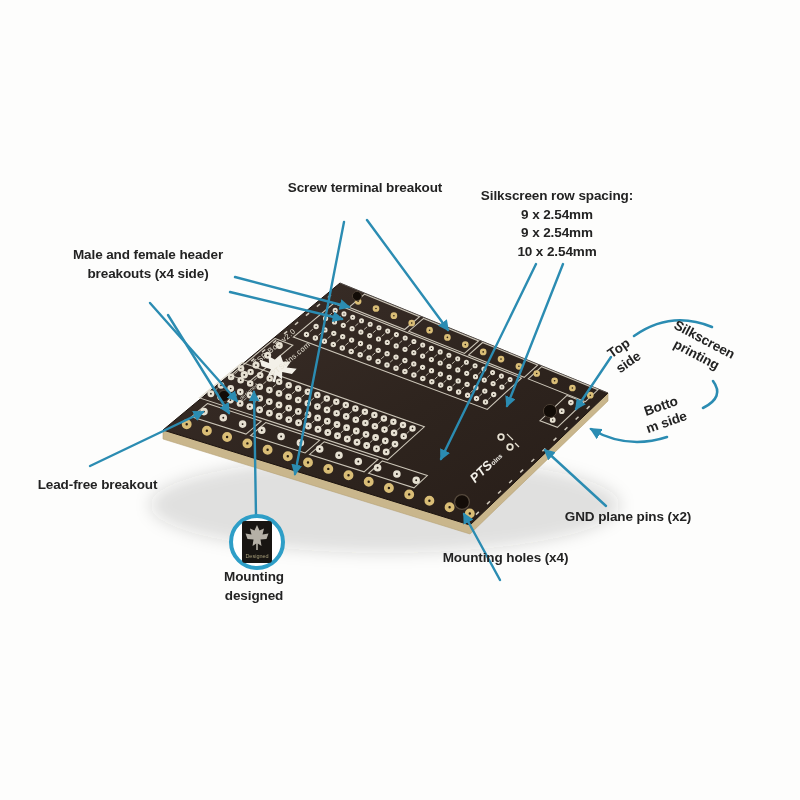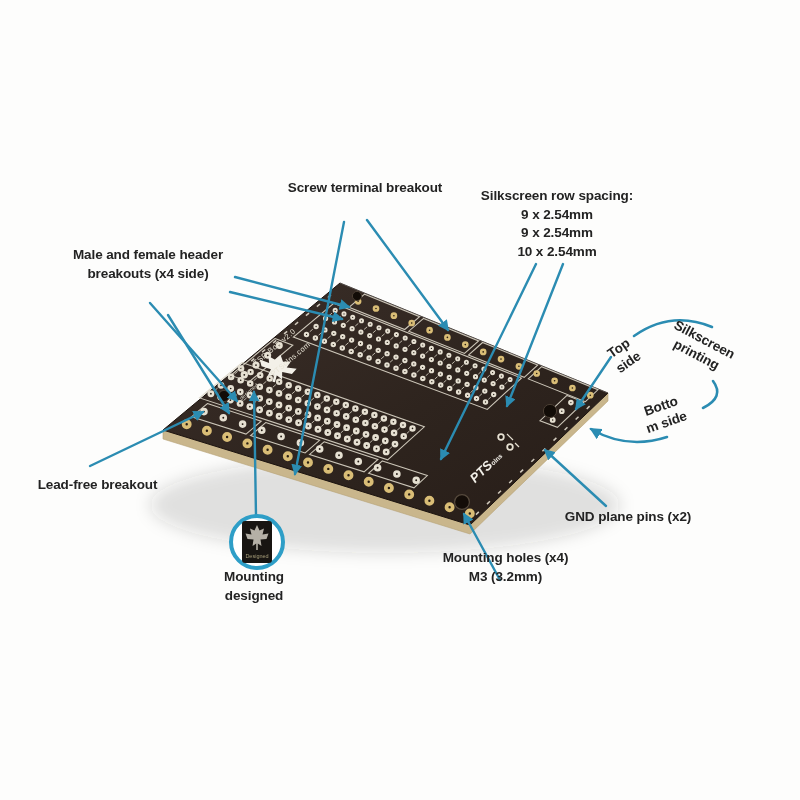--- a/index.html
+++ b/index.html
@@ -444,21 +444,20 @@
     <div>Lead-free breakout</div>
   </div>
 
   <div class="label lbl-canadian">
     <div>Mounting</div>
     <div>designed</div>
   </div>
 
   <div class="label lbl-mounting">
     <div>Mounting holes (x4)</div>
-    <div>M3 (3.2mm)</div>
   </div>
 
   <div class="label lbl-gnd">
     <div>GND plane pins (x2)</div>
   </div>
 
   <div class="label lbl-topside">
     <div>Top</div>
     <div>side</div>
   </div>

